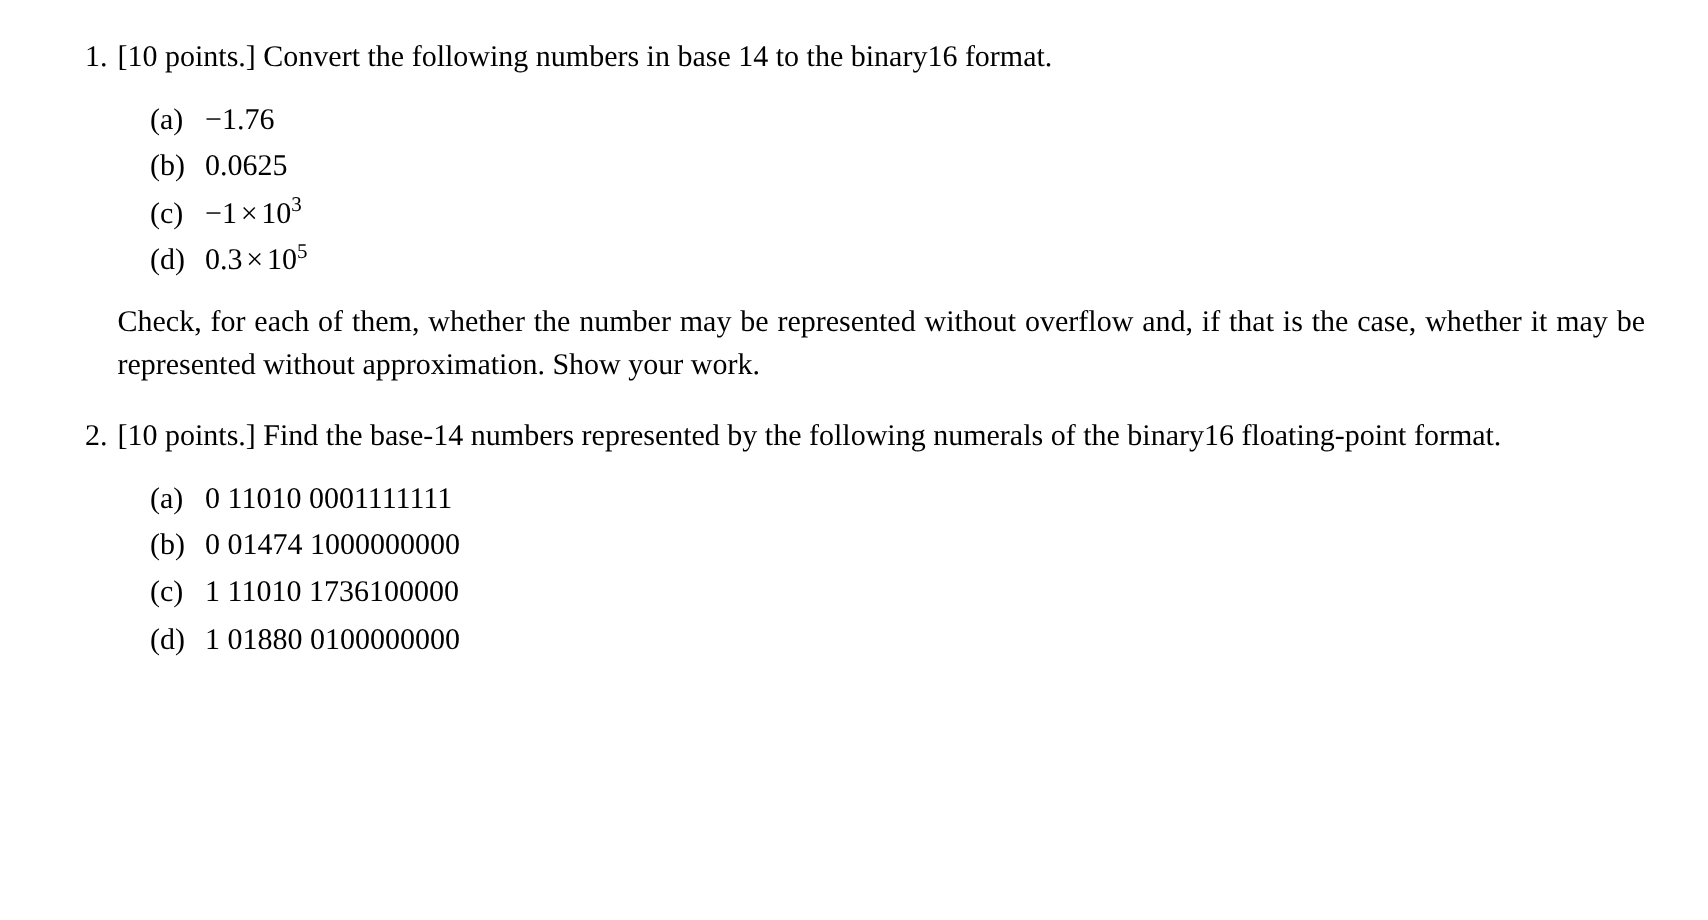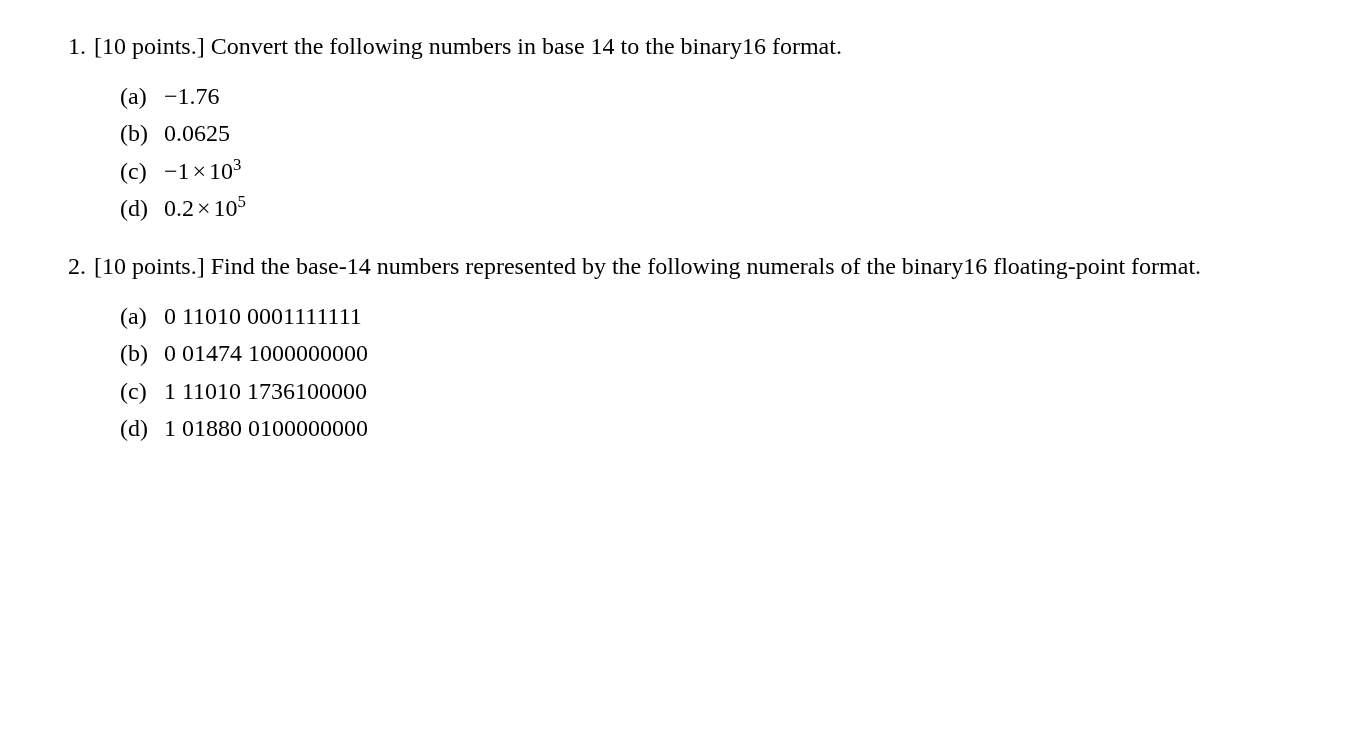--- a/index.html
+++ b/index.html
@@ -80,24 +80,25 @@
     </div>
     <div class="subitem">
       <div class="subitem-label">(c)</div>
       <div class="subitem-value">
         <span>−1</span><span class="times">×</span><span>10</span><span class="sup">3</span>
       </div>
     </div>
     <div class="subitem">
       <div class="subitem-label">(d)</div>
       <div class="subitem-value">
-        <span>0.2</span><span class="times">×</span><span>10</span><span class="sup">5</span>
+        <span>0.3</span><span class="times">×</span><span>10</span><span class="sup">5</span>
       </div>
     </div>
   </div>
+  <div class="followup">Check, for each of them, whether the number may be represented without overflow and, if that is the case, whether it may be represented without approximation. Show your work.</div>
 </div>
 
 <div class="question">
   <div class="question-header">
     <div class="question-number">2.</div>
     <div class="question-text">
       <span>[10 points.]</span>
       <span>Find the base-14 numbers represented by the following numerals of the binary16 floating-point format.</span>
     </div>
   </div>

